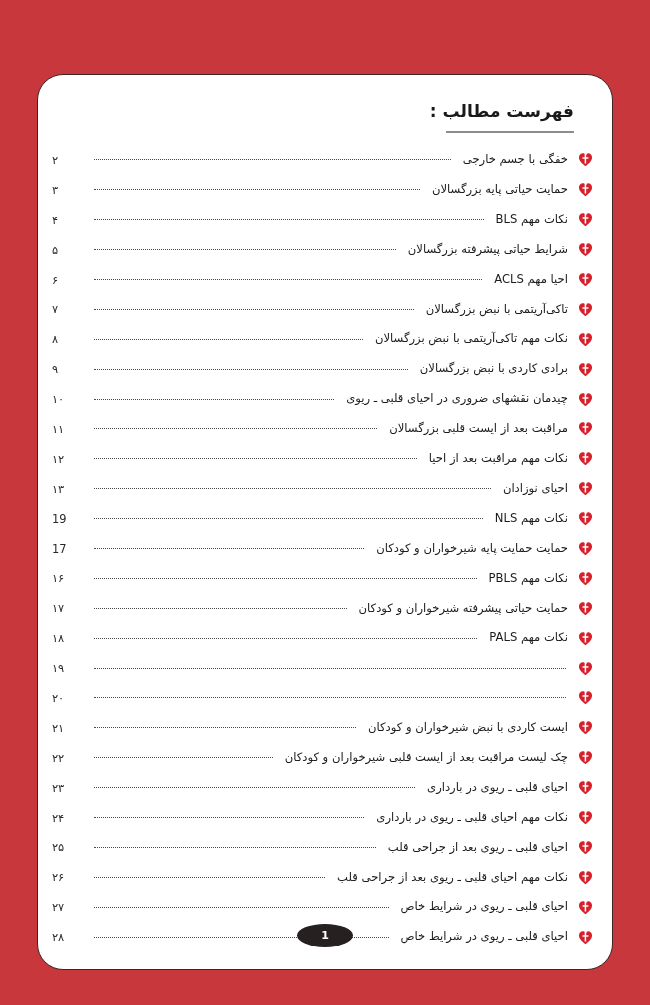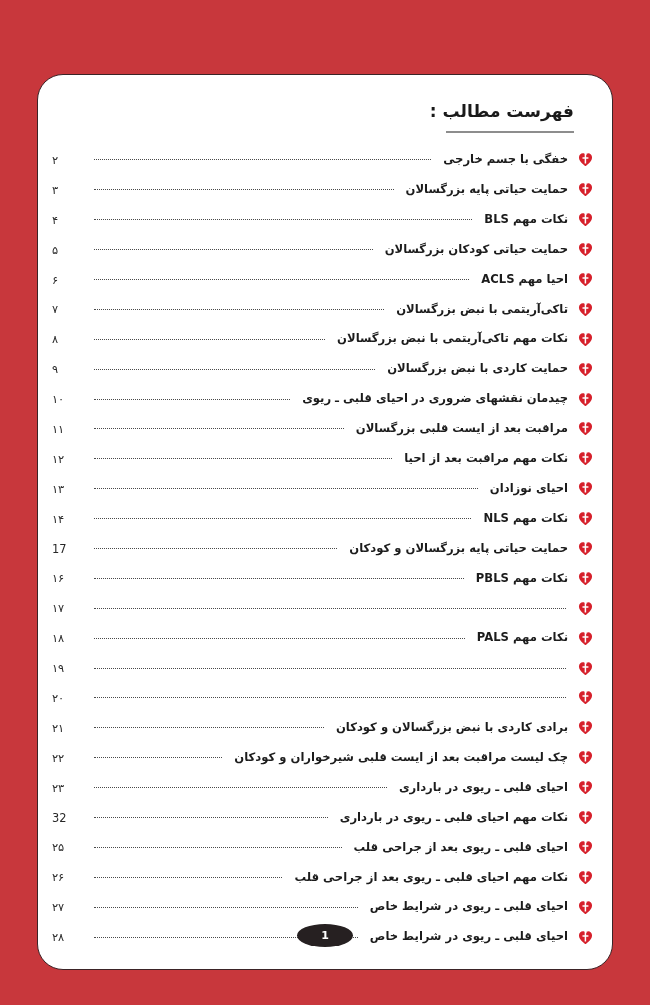--- a/index.html
+++ b/index.html
@@ -79,21 +79,21 @@
     justify-content: center;
   }
   .heart-icon {
     display: block;
     width: 15px;
     height: 15px;
   }
   .toc-title {
     flex: 0 0 auto;
     font-size: 11.6px;
-    font-weight: bold;
+    font-weight: normal;
     color: #1c1c1c;
     white-space: nowrap;
     padding: 0 4px 0 6px;
     direction: rtl;
     line-height: 1;
   }
   .toc-leader {
     flex: 1 1 auto;
     height: 1px;
     margin: 1px 6px 0 6px;
@@ -184,21 +184,21 @@
   </div>
         <div class="toc-row">
     <span class="heart-cell">
       <svg class="heart-icon" viewBox="0 0 32 32" xmlns="http://www.w3.org/2000/svg" aria-hidden="true">
         <path d="M16 30 C16 30 2 21 2 11.5 C2 6.2 5.9 2.5 10.3 2.5 C13.1 2.5 15.1 4 16 5.6 C16.9 4 18.9 2.5 21.7 2.5 C26.1 2.5 30 6.2 30 11.5 C30 21 16 30 16 30 Z" fill="#d6202b"></path>
         <path d="M17.4 4.2 L17.4 24.5 L14.2 24.5 L14.2 4.2 Z" fill="#ffffff"></path>
         <path d="M9.6 11.2 L22.2 11.2 L22.2 14.4 L9.6 14.4 Z" fill="#ffffff"></path>
         <path d="M14.2 4.2 C16.6 3.0 19.2 2.8 21.4 3.2 C19.0 4.6 17.8 5.4 17.4 6.6 Z" fill="#ffffff"></path>
       </svg>
     </span>
-    <span class="toc-title">حمایت حیاتی کودکان بزرگسالان</span>
+    <span class="toc-title">شرایط حیاتی پیشرفته بزرگسالان</span>
     <span class="toc-leader"></span>
     <span class="toc-page">۵</span>
   </div>
         <div class="toc-row">
     <span class="heart-cell">
       <svg class="heart-icon" viewBox="0 0 32 32" xmlns="http://www.w3.org/2000/svg" aria-hidden="true">
         <path d="M16 30 C16 30 2 21 2 11.5 C2 6.2 5.9 2.5 10.3 2.5 C13.1 2.5 15.1 4 16 5.6 C16.9 4 18.9 2.5 21.7 2.5 C26.1 2.5 30 6.2 30 11.5 C30 21 16 30 16 30 Z" fill="#d6202b"></path>
         <path d="M17.4 4.2 L17.4 24.5 L14.2 24.5 L14.2 4.2 Z" fill="#ffffff"></path>
         <path d="M9.6 11.2 L22.2 11.2 L22.2 14.4 L9.6 14.4 Z" fill="#ffffff"></path>
         <path d="M14.2 4.2 C16.6 3.0 19.2 2.8 21.4 3.2 C19.0 4.6 17.8 5.4 17.4 6.6 Z" fill="#ffffff"></path>
@@ -236,21 +236,21 @@
   </div>
         <div class="toc-row">
     <span class="heart-cell">
       <svg class="heart-icon" viewBox="0 0 32 32" xmlns="http://www.w3.org/2000/svg" aria-hidden="true">
         <path d="M16 30 C16 30 2 21 2 11.5 C2 6.2 5.9 2.5 10.3 2.5 C13.1 2.5 15.1 4 16 5.6 C16.9 4 18.9 2.5 21.7 2.5 C26.1 2.5 30 6.2 30 11.5 C30 21 16 30 16 30 Z" fill="#d6202b"></path>
         <path d="M17.4 4.2 L17.4 24.5 L14.2 24.5 L14.2 4.2 Z" fill="#ffffff"></path>
         <path d="M9.6 11.2 L22.2 11.2 L22.2 14.4 L9.6 14.4 Z" fill="#ffffff"></path>
         <path d="M14.2 4.2 C16.6 3.0 19.2 2.8 21.4 3.2 C19.0 4.6 17.8 5.4 17.4 6.6 Z" fill="#ffffff"></path>
       </svg>
     </span>
-    <span class="toc-title">حمایت کاردی با نبض بزرگسالان</span>
+    <span class="toc-title">برادی کاردی با نبض بزرگسالان</span>
     <span class="toc-leader"></span>
     <span class="toc-page">۹</span>
   </div>
         <div class="toc-row">
     <span class="heart-cell">
       <svg class="heart-icon" viewBox="0 0 32 32" xmlns="http://www.w3.org/2000/svg" aria-hidden="true">
         <path d="M16 30 C16 30 2 21 2 11.5 C2 6.2 5.9 2.5 10.3 2.5 C13.1 2.5 15.1 4 16 5.6 C16.9 4 18.9 2.5 21.7 2.5 C26.1 2.5 30 6.2 30 11.5 C30 21 16 30 16 30 Z" fill="#d6202b"></path>
         <path d="M17.4 4.2 L17.4 24.5 L14.2 24.5 L14.2 4.2 Z" fill="#ffffff"></path>
         <path d="M9.6 11.2 L22.2 11.2 L22.2 14.4 L9.6 14.4 Z" fill="#ffffff"></path>
         <path d="M14.2 4.2 C16.6 3.0 19.2 2.8 21.4 3.2 C19.0 4.6 17.8 5.4 17.4 6.6 Z" fill="#ffffff"></path>
@@ -303,32 +303,32 @@
     <span class="heart-cell">
       <svg class="heart-icon" viewBox="0 0 32 32" xmlns="http://www.w3.org/2000/svg" aria-hidden="true">
         <path d="M16 30 C16 30 2 21 2 11.5 C2 6.2 5.9 2.5 10.3 2.5 C13.1 2.5 15.1 4 16 5.6 C16.9 4 18.9 2.5 21.7 2.5 C26.1 2.5 30 6.2 30 11.5 C30 21 16 30 16 30 Z" fill="#d6202b"></path>
         <path d="M17.4 4.2 L17.4 24.5 L14.2 24.5 L14.2 4.2 Z" fill="#ffffff"></path>
         <path d="M9.6 11.2 L22.2 11.2 L22.2 14.4 L9.6 14.4 Z" fill="#ffffff"></path>
         <path d="M14.2 4.2 C16.6 3.0 19.2 2.8 21.4 3.2 C19.0 4.6 17.8 5.4 17.4 6.6 Z" fill="#ffffff"></path>
       </svg>
     </span>
     <span class="toc-title">نکات مهم  NLS</span>
     <span class="toc-leader"></span>
-    <span class="toc-page">۱۴</span>
-  </div>
-        <div class="toc-row">
-    <span class="heart-cell">
-      <svg class="heart-icon" viewBox="0 0 32 32" xmlns="http://www.w3.org/2000/svg" aria-hidden="true">
-        <path d="M16 30 C16 30 2 21 2 11.5 C2 6.2 5.9 2.5 10.3 2.5 C13.1 2.5 15.1 4 16 5.6 C16.9 4 18.9 2.5 21.7 2.5 C26.1 2.5 30 6.2 30 11.5 C30 21 16 30 16 30 Z" fill="#d6202b"></path>
-        <path d="M17.4 4.2 L17.4 24.5 L14.2 24.5 L14.2 4.2 Z" fill="#ffffff"></path>
-        <path d="M9.6 11.2 L22.2 11.2 L22.2 14.4 L9.6 14.4 Z" fill="#ffffff"></path>
-        <path d="M14.2 4.2 C16.6 3.0 19.2 2.8 21.4 3.2 C19.0 4.6 17.8 5.4 17.4 6.6 Z" fill="#ffffff"></path>
-      </svg>
-    </span>
-    <span class="toc-title">حمایت حیاتی پایه بزرگسالان و کودکان</span>
+    <span class="toc-page">19</span>
+  </div>
+        <div class="toc-row">
+    <span class="heart-cell">
+      <svg class="heart-icon" viewBox="0 0 32 32" xmlns="http://www.w3.org/2000/svg" aria-hidden="true">
+        <path d="M16 30 C16 30 2 21 2 11.5 C2 6.2 5.9 2.5 10.3 2.5 C13.1 2.5 15.1 4 16 5.6 C16.9 4 18.9 2.5 21.7 2.5 C26.1 2.5 30 6.2 30 11.5 C30 21 16 30 16 30 Z" fill="#d6202b"></path>
+        <path d="M17.4 4.2 L17.4 24.5 L14.2 24.5 L14.2 4.2 Z" fill="#ffffff"></path>
+        <path d="M9.6 11.2 L22.2 11.2 L22.2 14.4 L9.6 14.4 Z" fill="#ffffff"></path>
+        <path d="M14.2 4.2 C16.6 3.0 19.2 2.8 21.4 3.2 C19.0 4.6 17.8 5.4 17.4 6.6 Z" fill="#ffffff"></path>
+      </svg>
+    </span>
+    <span class="toc-title">حمایت حمایت پایه شیرخواران و کودکان</span>
     <span class="toc-leader"></span>
     <span class="toc-page">17</span>
   </div>
         <div class="toc-row">
     <span class="heart-cell">
       <svg class="heart-icon" viewBox="0 0 32 32" xmlns="http://www.w3.org/2000/svg" aria-hidden="true">
         <path d="M16 30 C16 30 2 21 2 11.5 C2 6.2 5.9 2.5 10.3 2.5 C13.1 2.5 15.1 4 16 5.6 C16.9 4 18.9 2.5 21.7 2.5 C26.1 2.5 30 6.2 30 11.5 C30 21 16 30 16 30 Z" fill="#d6202b"></path>
         <path d="M17.4 4.2 L17.4 24.5 L14.2 24.5 L14.2 4.2 Z" fill="#ffffff"></path>
         <path d="M9.6 11.2 L22.2 11.2 L22.2 14.4 L9.6 14.4 Z" fill="#ffffff"></path>
         <path d="M14.2 4.2 C16.6 3.0 19.2 2.8 21.4 3.2 C19.0 4.6 17.8 5.4 17.4 6.6 Z" fill="#ffffff"></path>
@@ -340,20 +340,21 @@
   </div>
         <div class="toc-row">
     <span class="heart-cell">
       <svg class="heart-icon" viewBox="0 0 32 32" xmlns="http://www.w3.org/2000/svg" aria-hidden="true">
         <path d="M16 30 C16 30 2 21 2 11.5 C2 6.2 5.9 2.5 10.3 2.5 C13.1 2.5 15.1 4 16 5.6 C16.9 4 18.9 2.5 21.7 2.5 C26.1 2.5 30 6.2 30 11.5 C30 21 16 30 16 30 Z" fill="#d6202b"></path>
         <path d="M17.4 4.2 L17.4 24.5 L14.2 24.5 L14.2 4.2 Z" fill="#ffffff"></path>
         <path d="M9.6 11.2 L22.2 11.2 L22.2 14.4 L9.6 14.4 Z" fill="#ffffff"></path>
         <path d="M14.2 4.2 C16.6 3.0 19.2 2.8 21.4 3.2 C19.0 4.6 17.8 5.4 17.4 6.6 Z" fill="#ffffff"></path>
       </svg>
     </span>
+    <span class="toc-title">حمایت حیاتی پیشرفته شیرخواران و کودکان</span>
     <span class="toc-leader"></span>
     <span class="toc-page">۱۷</span>
   </div>
         <div class="toc-row">
     <span class="heart-cell">
       <svg class="heart-icon" viewBox="0 0 32 32" xmlns="http://www.w3.org/2000/svg" aria-hidden="true">
         <path d="M16 30 C16 30 2 21 2 11.5 C2 6.2 5.9 2.5 10.3 2.5 C13.1 2.5 15.1 4 16 5.6 C16.9 4 18.9 2.5 21.7 2.5 C26.1 2.5 30 6.2 30 11.5 C30 21 16 30 16 30 Z" fill="#d6202b"></path>
         <path d="M17.4 4.2 L17.4 24.5 L14.2 24.5 L14.2 4.2 Z" fill="#ffffff"></path>
         <path d="M9.6 11.2 L22.2 11.2 L22.2 14.4 L9.6 14.4 Z" fill="#ffffff"></path>
         <path d="M14.2 4.2 C16.6 3.0 19.2 2.8 21.4 3.2 C19.0 4.6 17.8 5.4 17.4 6.6 Z" fill="#ffffff"></path>
@@ -389,21 +390,21 @@
   </div>
         <div class="toc-row">
     <span class="heart-cell">
       <svg class="heart-icon" viewBox="0 0 32 32" xmlns="http://www.w3.org/2000/svg" aria-hidden="true">
         <path d="M16 30 C16 30 2 21 2 11.5 C2 6.2 5.9 2.5 10.3 2.5 C13.1 2.5 15.1 4 16 5.6 C16.9 4 18.9 2.5 21.7 2.5 C26.1 2.5 30 6.2 30 11.5 C30 21 16 30 16 30 Z" fill="#d6202b"></path>
         <path d="M17.4 4.2 L17.4 24.5 L14.2 24.5 L14.2 4.2 Z" fill="#ffffff"></path>
         <path d="M9.6 11.2 L22.2 11.2 L22.2 14.4 L9.6 14.4 Z" fill="#ffffff"></path>
         <path d="M14.2 4.2 C16.6 3.0 19.2 2.8 21.4 3.2 C19.0 4.6 17.8 5.4 17.4 6.6 Z" fill="#ffffff"></path>
       </svg>
     </span>
-    <span class="toc-title">برادی کاردی با نبض بزرگسالان و کودکان</span>
+    <span class="toc-title">ایست کاردی با نبض شیرخواران و کودکان</span>
     <span class="toc-leader"></span>
     <span class="toc-page">۲۱</span>
   </div>
         <div class="toc-row">
     <span class="heart-cell">
       <svg class="heart-icon" viewBox="0 0 32 32" xmlns="http://www.w3.org/2000/svg" aria-hidden="true">
         <path d="M16 30 C16 30 2 21 2 11.5 C2 6.2 5.9 2.5 10.3 2.5 C13.1 2.5 15.1 4 16 5.6 C16.9 4 18.9 2.5 21.7 2.5 C26.1 2.5 30 6.2 30 11.5 C30 21 16 30 16 30 Z" fill="#d6202b"></path>
         <path d="M17.4 4.2 L17.4 24.5 L14.2 24.5 L14.2 4.2 Z" fill="#ffffff"></path>
         <path d="M9.6 11.2 L22.2 11.2 L22.2 14.4 L9.6 14.4 Z" fill="#ffffff"></path>
         <path d="M14.2 4.2 C16.6 3.0 19.2 2.8 21.4 3.2 C19.0 4.6 17.8 5.4 17.4 6.6 Z" fill="#ffffff"></path>
@@ -430,21 +431,21 @@
     <span class="heart-cell">
       <svg class="heart-icon" viewBox="0 0 32 32" xmlns="http://www.w3.org/2000/svg" aria-hidden="true">
         <path d="M16 30 C16 30 2 21 2 11.5 C2 6.2 5.9 2.5 10.3 2.5 C13.1 2.5 15.1 4 16 5.6 C16.9 4 18.9 2.5 21.7 2.5 C26.1 2.5 30 6.2 30 11.5 C30 21 16 30 16 30 Z" fill="#d6202b"></path>
         <path d="M17.4 4.2 L17.4 24.5 L14.2 24.5 L14.2 4.2 Z" fill="#ffffff"></path>
         <path d="M9.6 11.2 L22.2 11.2 L22.2 14.4 L9.6 14.4 Z" fill="#ffffff"></path>
         <path d="M14.2 4.2 C16.6 3.0 19.2 2.8 21.4 3.2 C19.0 4.6 17.8 5.4 17.4 6.6 Z" fill="#ffffff"></path>
       </svg>
     </span>
     <span class="toc-title">نکات مهم احیای قلبی ـ ریوی در بارداری</span>
     <span class="toc-leader"></span>
-    <span class="toc-page">32</span>
+    <span class="toc-page">۲۴</span>
   </div>
         <div class="toc-row">
     <span class="heart-cell">
       <svg class="heart-icon" viewBox="0 0 32 32" xmlns="http://www.w3.org/2000/svg" aria-hidden="true">
         <path d="M16 30 C16 30 2 21 2 11.5 C2 6.2 5.9 2.5 10.3 2.5 C13.1 2.5 15.1 4 16 5.6 C16.9 4 18.9 2.5 21.7 2.5 C26.1 2.5 30 6.2 30 11.5 C30 21 16 30 16 30 Z" fill="#d6202b"></path>
         <path d="M17.4 4.2 L17.4 24.5 L14.2 24.5 L14.2 4.2 Z" fill="#ffffff"></path>
         <path d="M9.6 11.2 L22.2 11.2 L22.2 14.4 L9.6 14.4 Z" fill="#ffffff"></path>
         <path d="M14.2 4.2 C16.6 3.0 19.2 2.8 21.4 3.2 C19.0 4.6 17.8 5.4 17.4 6.6 Z" fill="#ffffff"></path>
       </svg>
     </span>

